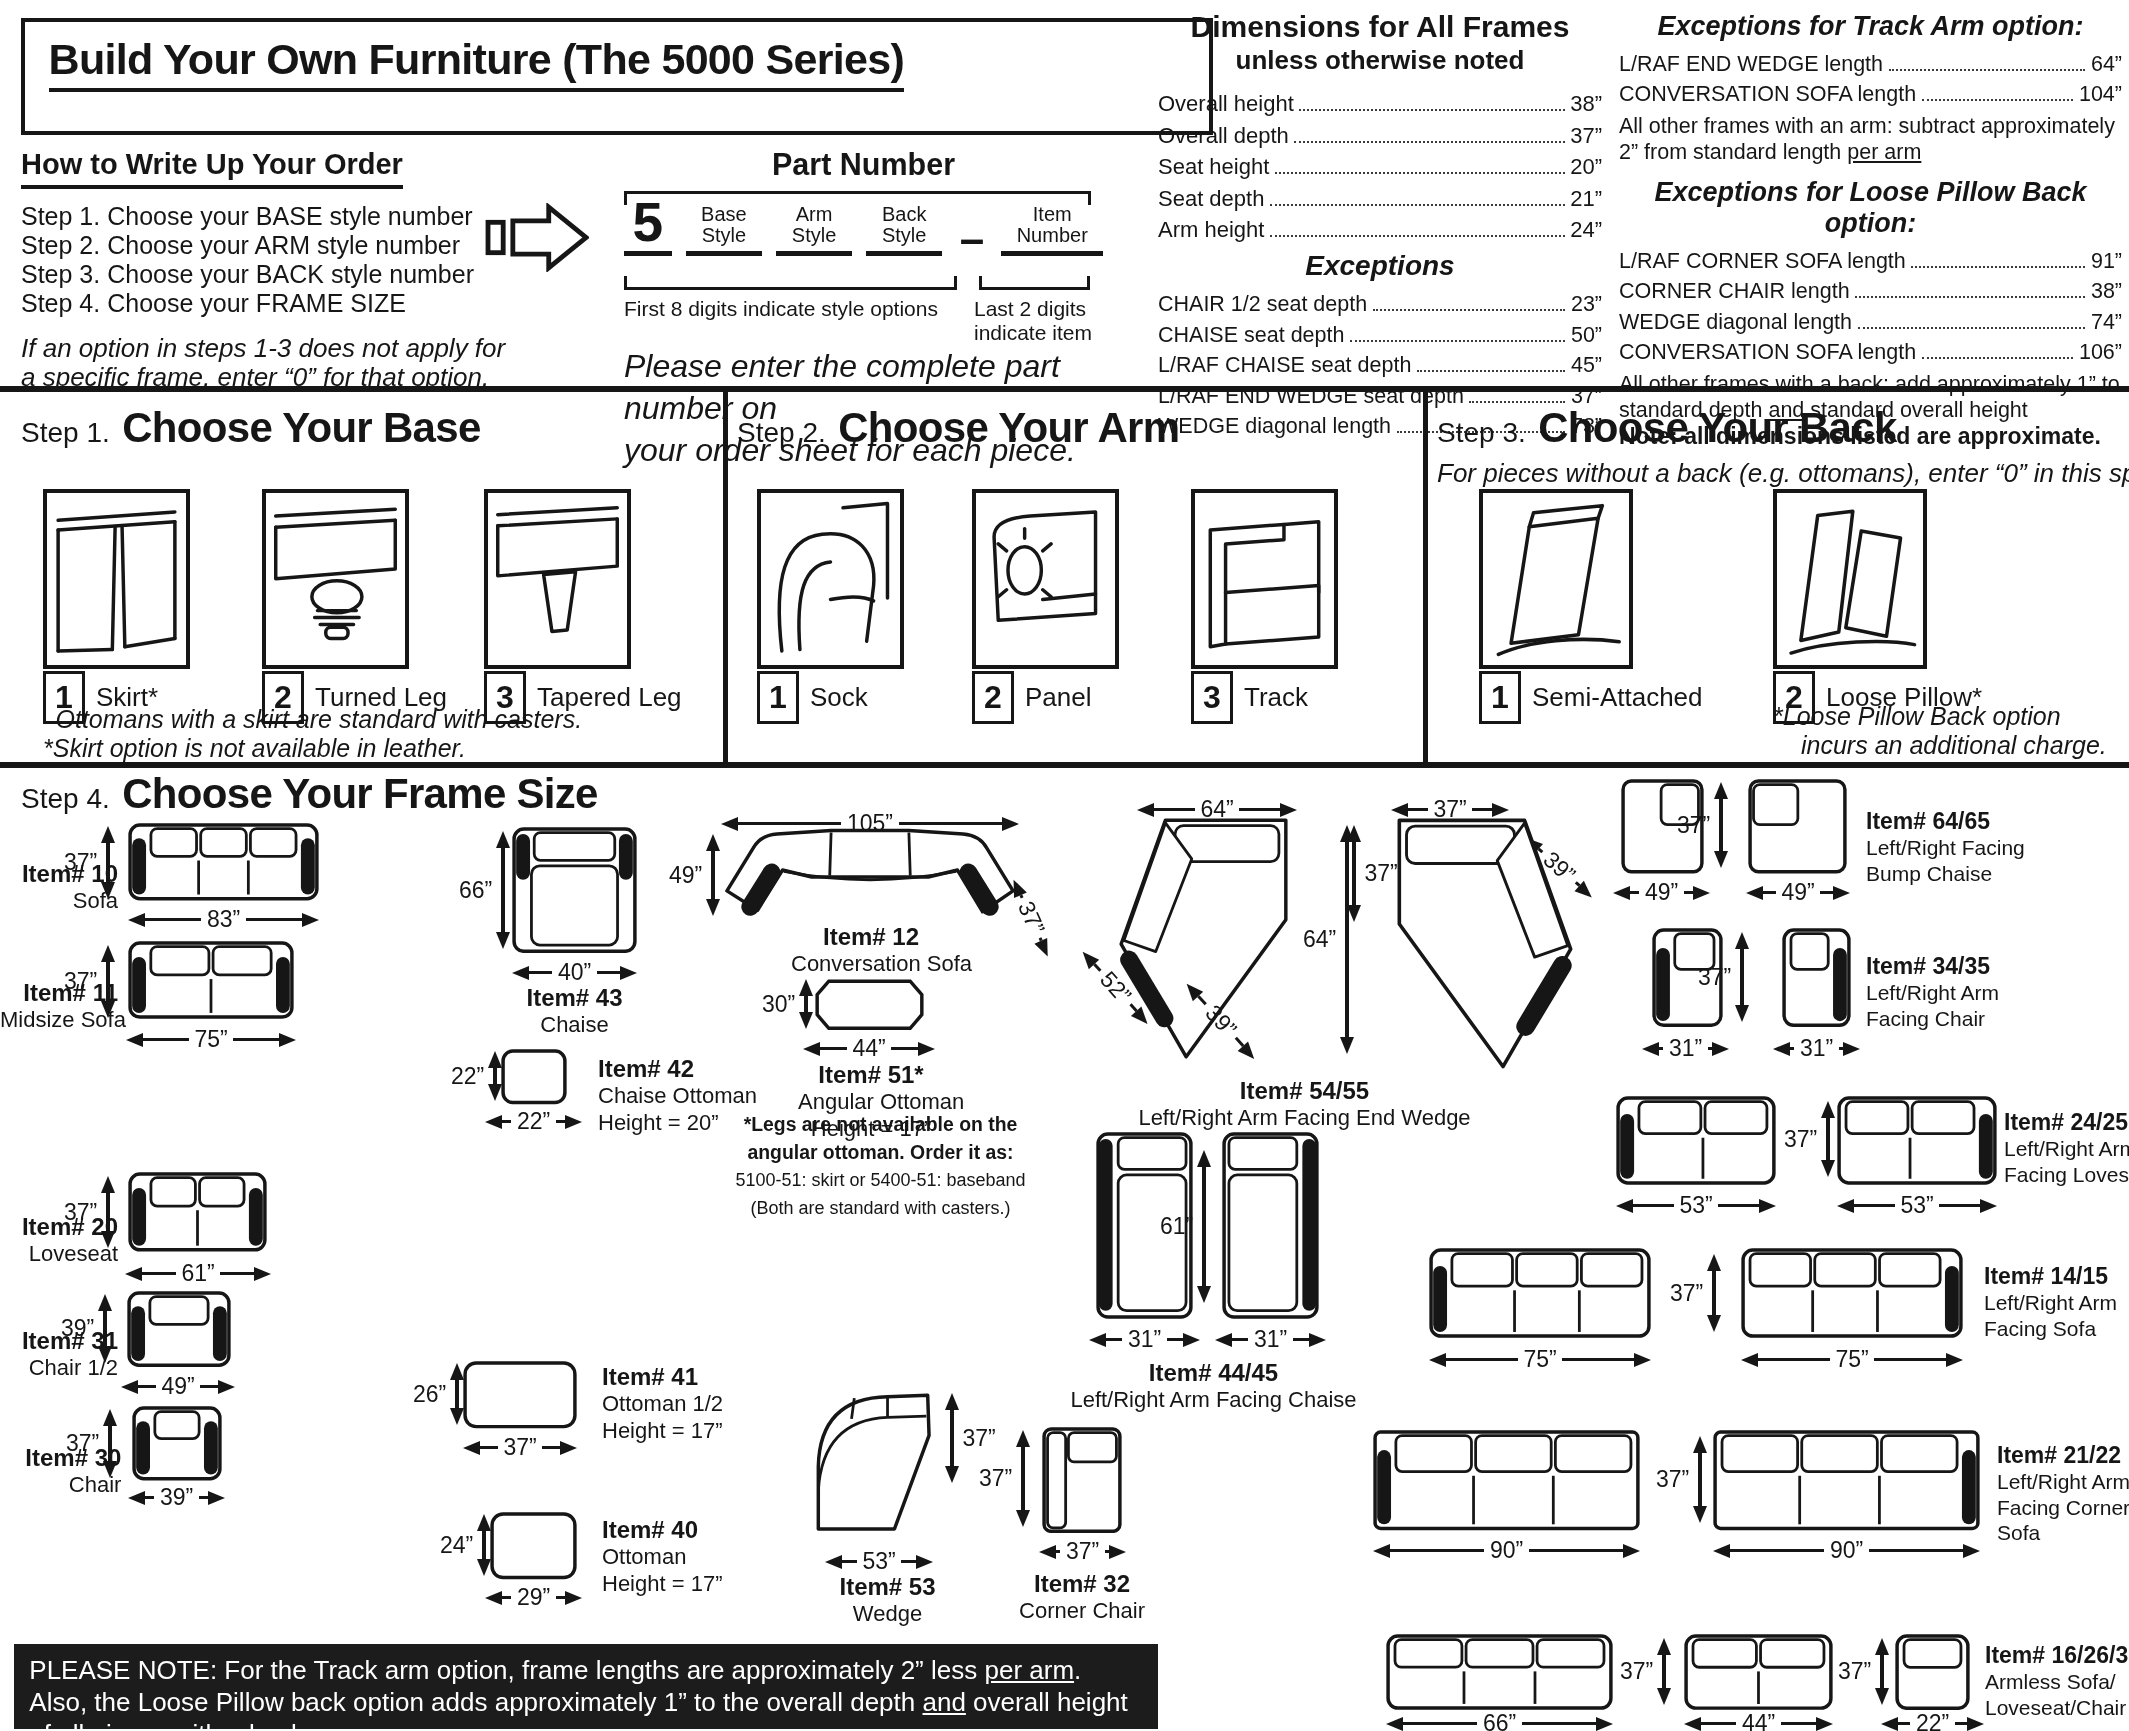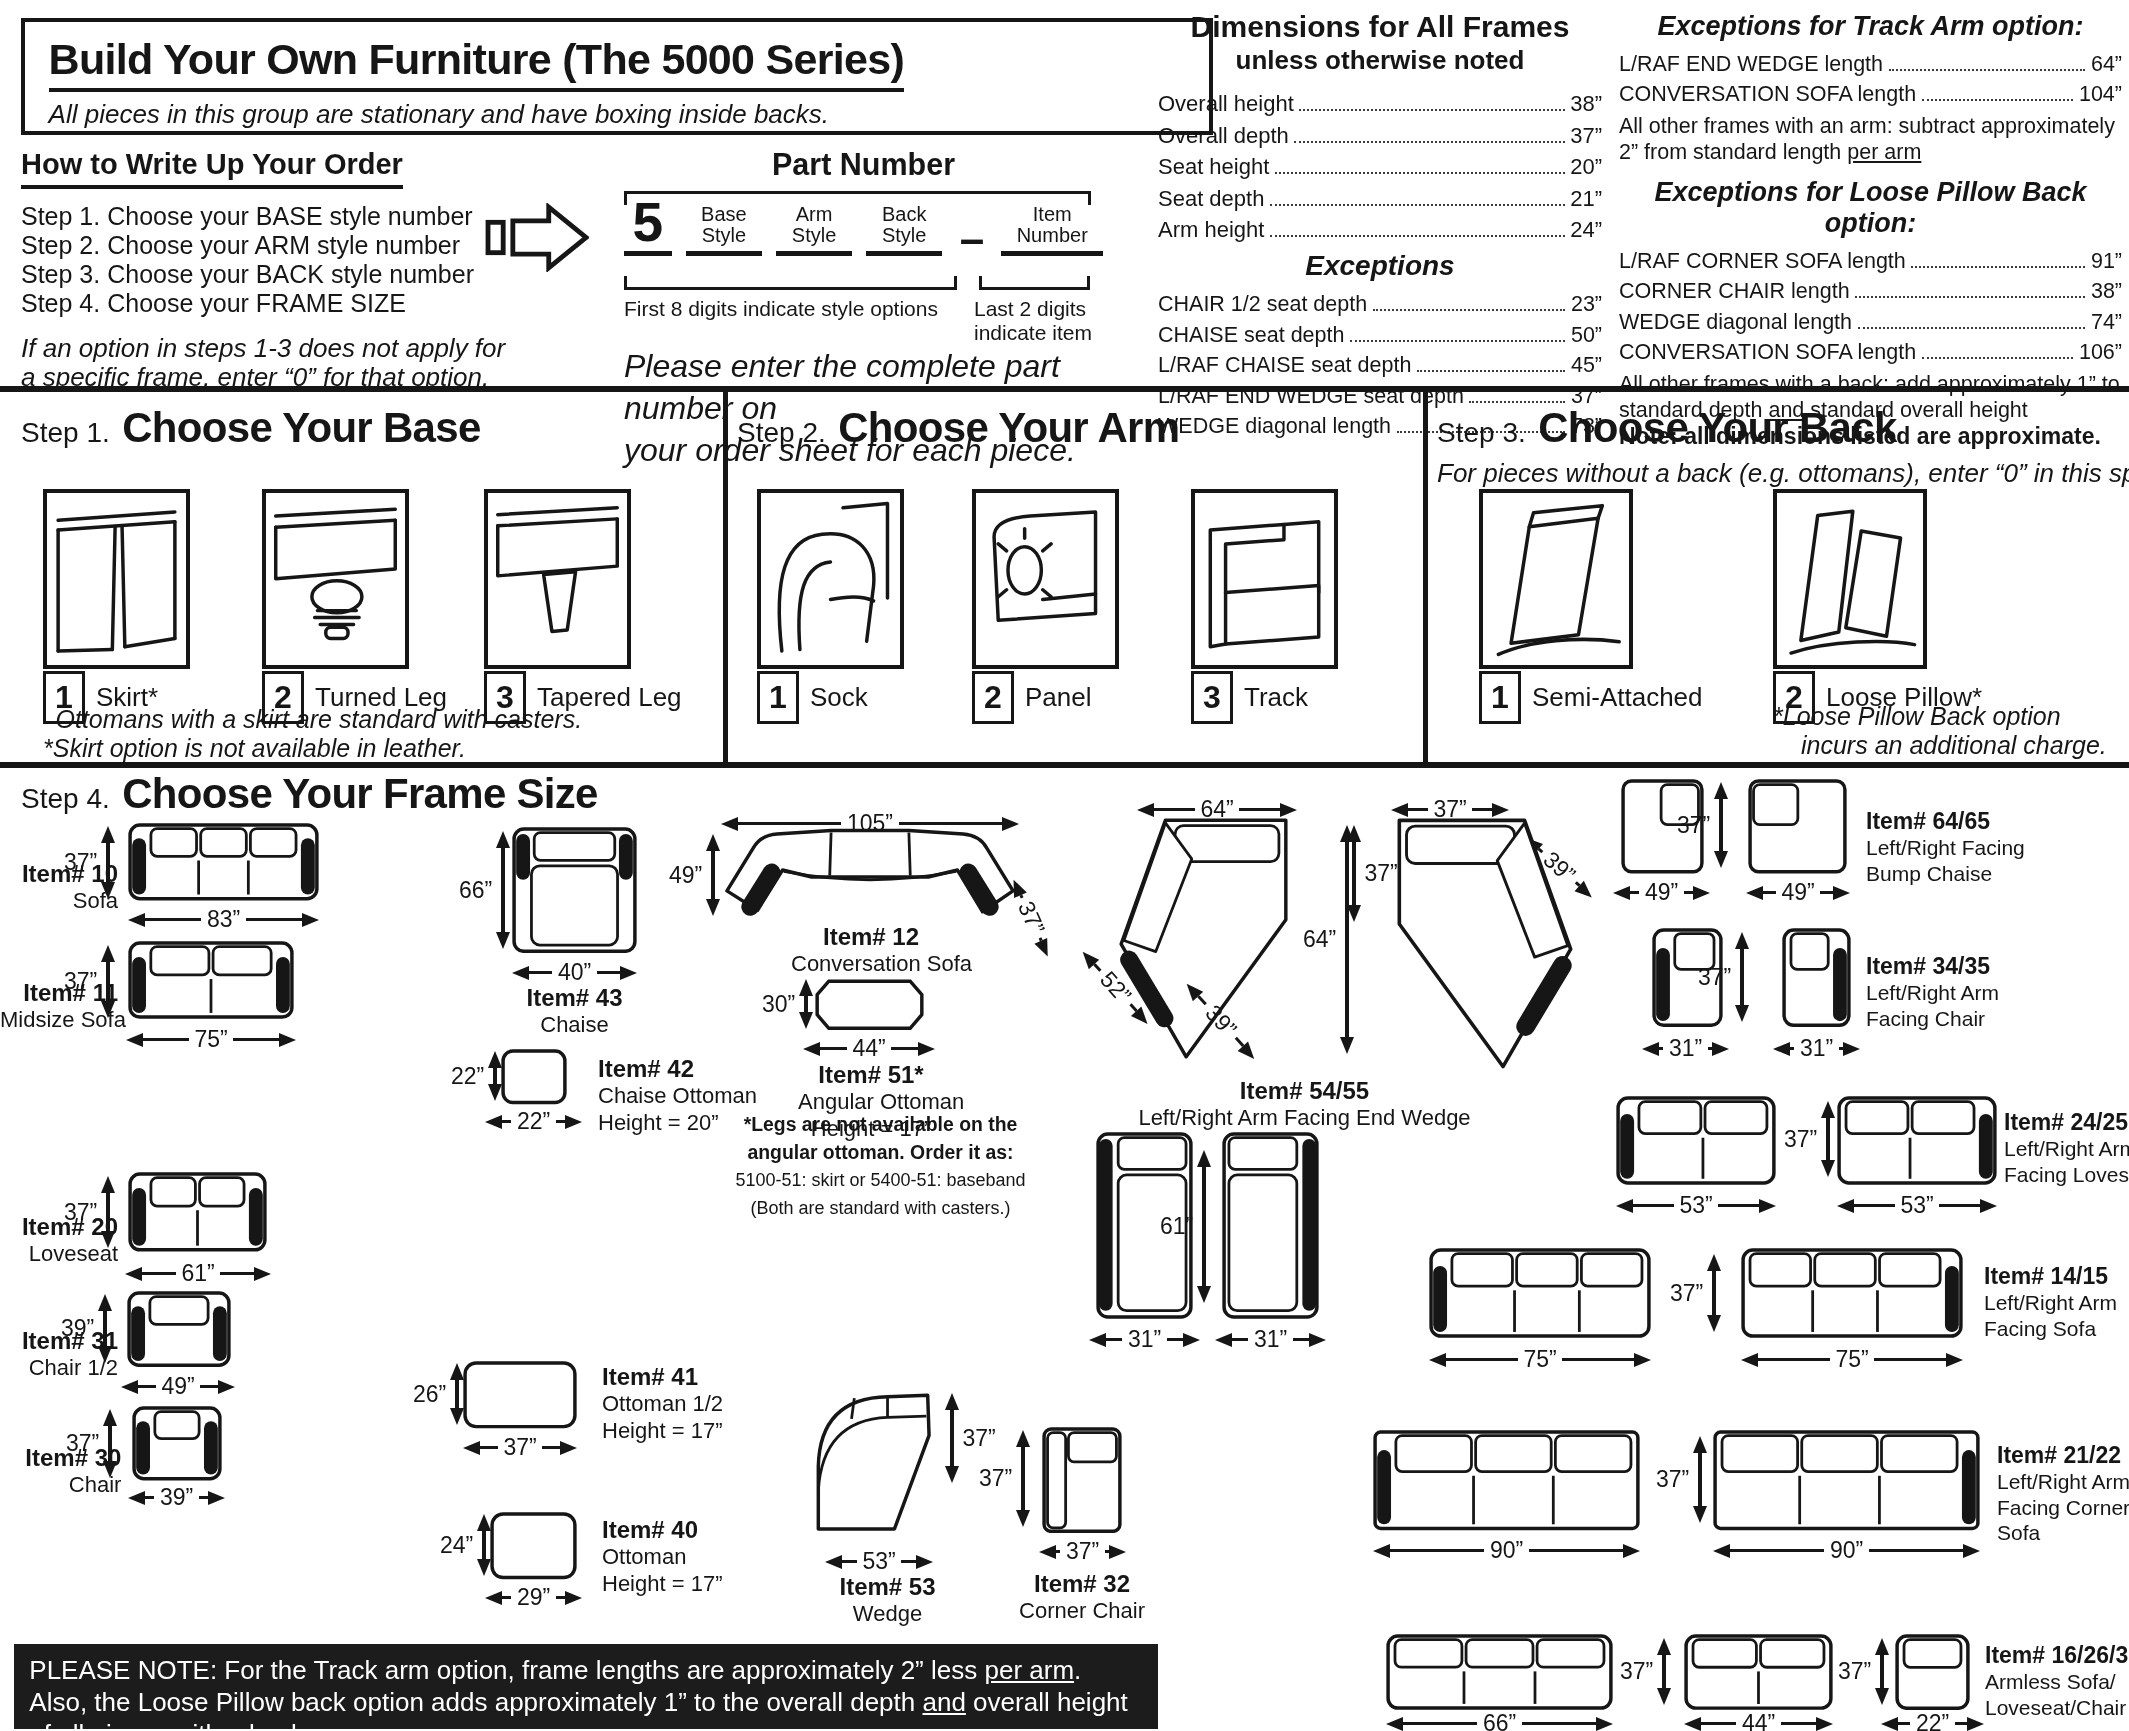--- a/index.html
+++ b/index.html
@@ -75,21 +75,20 @@
   
   .banner{position:absolute;background:#1c1c1c;color:#fff;font-size:26px;line-height:32px;padding:9.7px 15.3px;box-sizing:border-box}
 </style>
 </head>
 <body>
 
 <div id="page">
 
   <div class="titlebox">
     <h1>Build Your Own Furniture (The 5000 Series)</h1>
-    <div class="sub">All pieces in this group are stationary and have boxing inside backs.</div>
   </div>
 
   <div class="abs" style="left:21px;top:148px">
     <h2 class="h2u">How to Write Up Your Order</h2>
     <div class="steps" style="margin-top:12.5px">
       <div>Step 1. Choose your BASE style number</div>
       <div>Step 2. Choose your ARM style number</div>
       <div>Step 3. Choose your BACK style number</div>
       <div>Step 4. Choose your FRAME SIZE</div>
     </div>
@@ -795,20 +794,24 @@
       <b></b>
       <i class="r"></i>
     </div>
     <div class="hdim" style="left:1215px;top:1326px;width:111px">
       <i class="l"></i>
       <b></b>
       <s>31”</s>
       <b></b>
       <i class="r"></i>
     </div>
+    <div class="cap ctr" style="left:1054px;top:1358px;width:319px">
+      <div class="ci">Item# 44/45</div>
+      <div class="cn">Left/Right Arm Facing Chaise</div>
+    </div>
     <div class="abs" style="left:1042px;top:1427px;width:80px;height:106px"><svg viewBox="0 0 115 153">
         <rect x="3" y="3" width="109" height="147" rx="10" fill="#fff" stroke="#161616" stroke-width="5"></rect>
         <rect x="8" y="8" width="26" height="137" rx="8" fill="#fff" stroke="#161616" stroke-width="4"></rect>
         <rect x="38" y="8" width="69" height="42" rx="8" fill="#fff" stroke="#161616" stroke-width="4"></rect>
       </svg></div>
     <div class="vdim" style="left:979px;top:1430px;height:97px">
       <span class="lab">37”</span>
       <span class="col">
         <i class="up"></i>
         <b></b>

